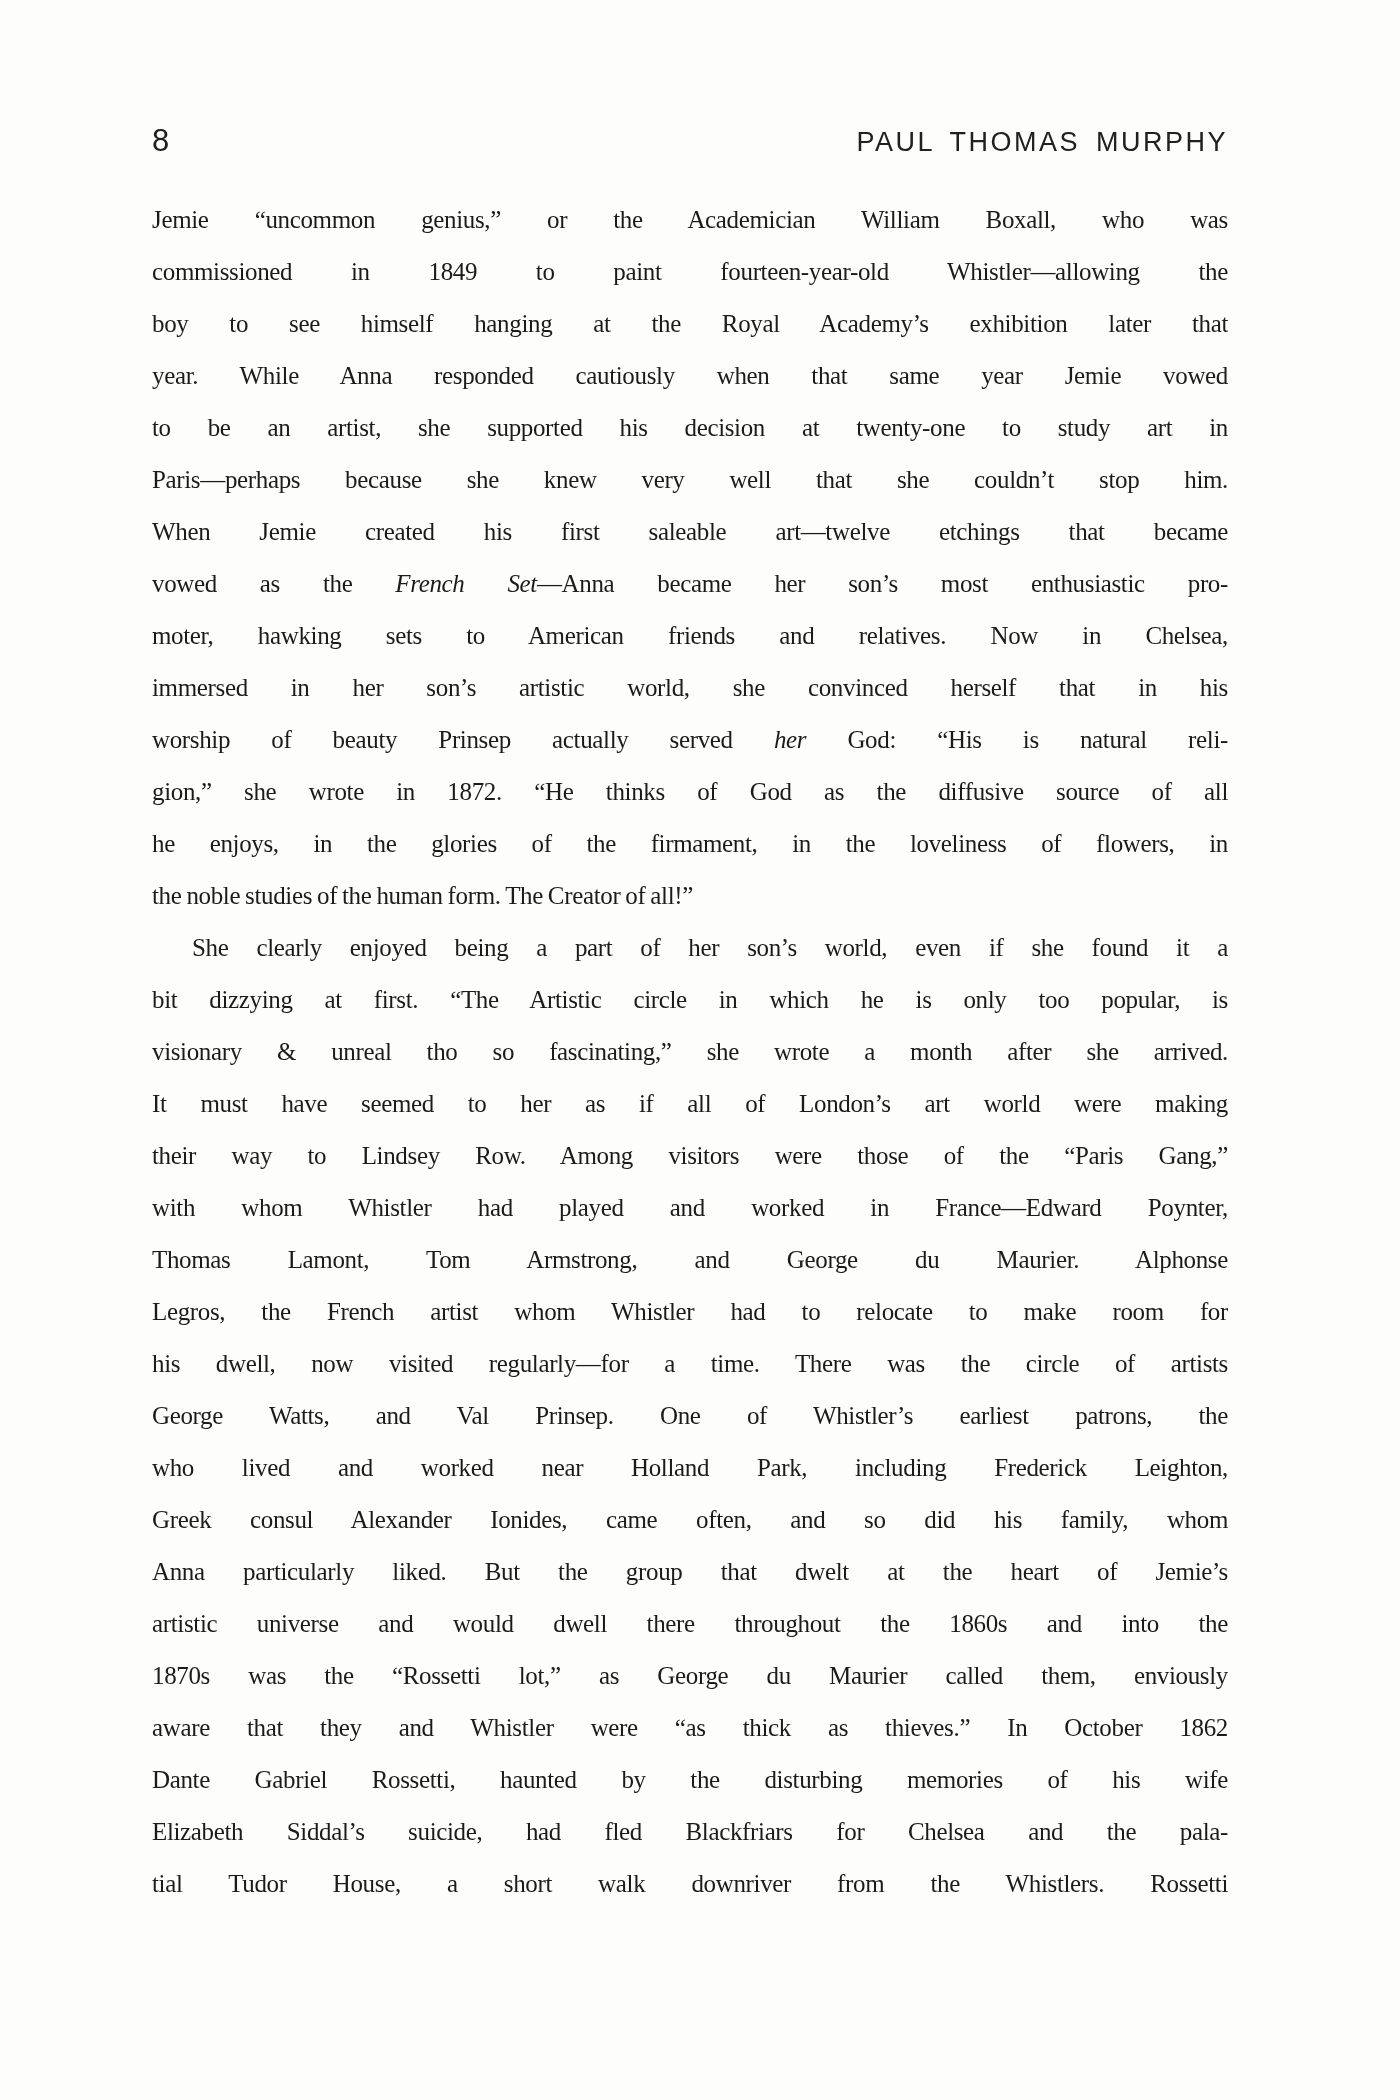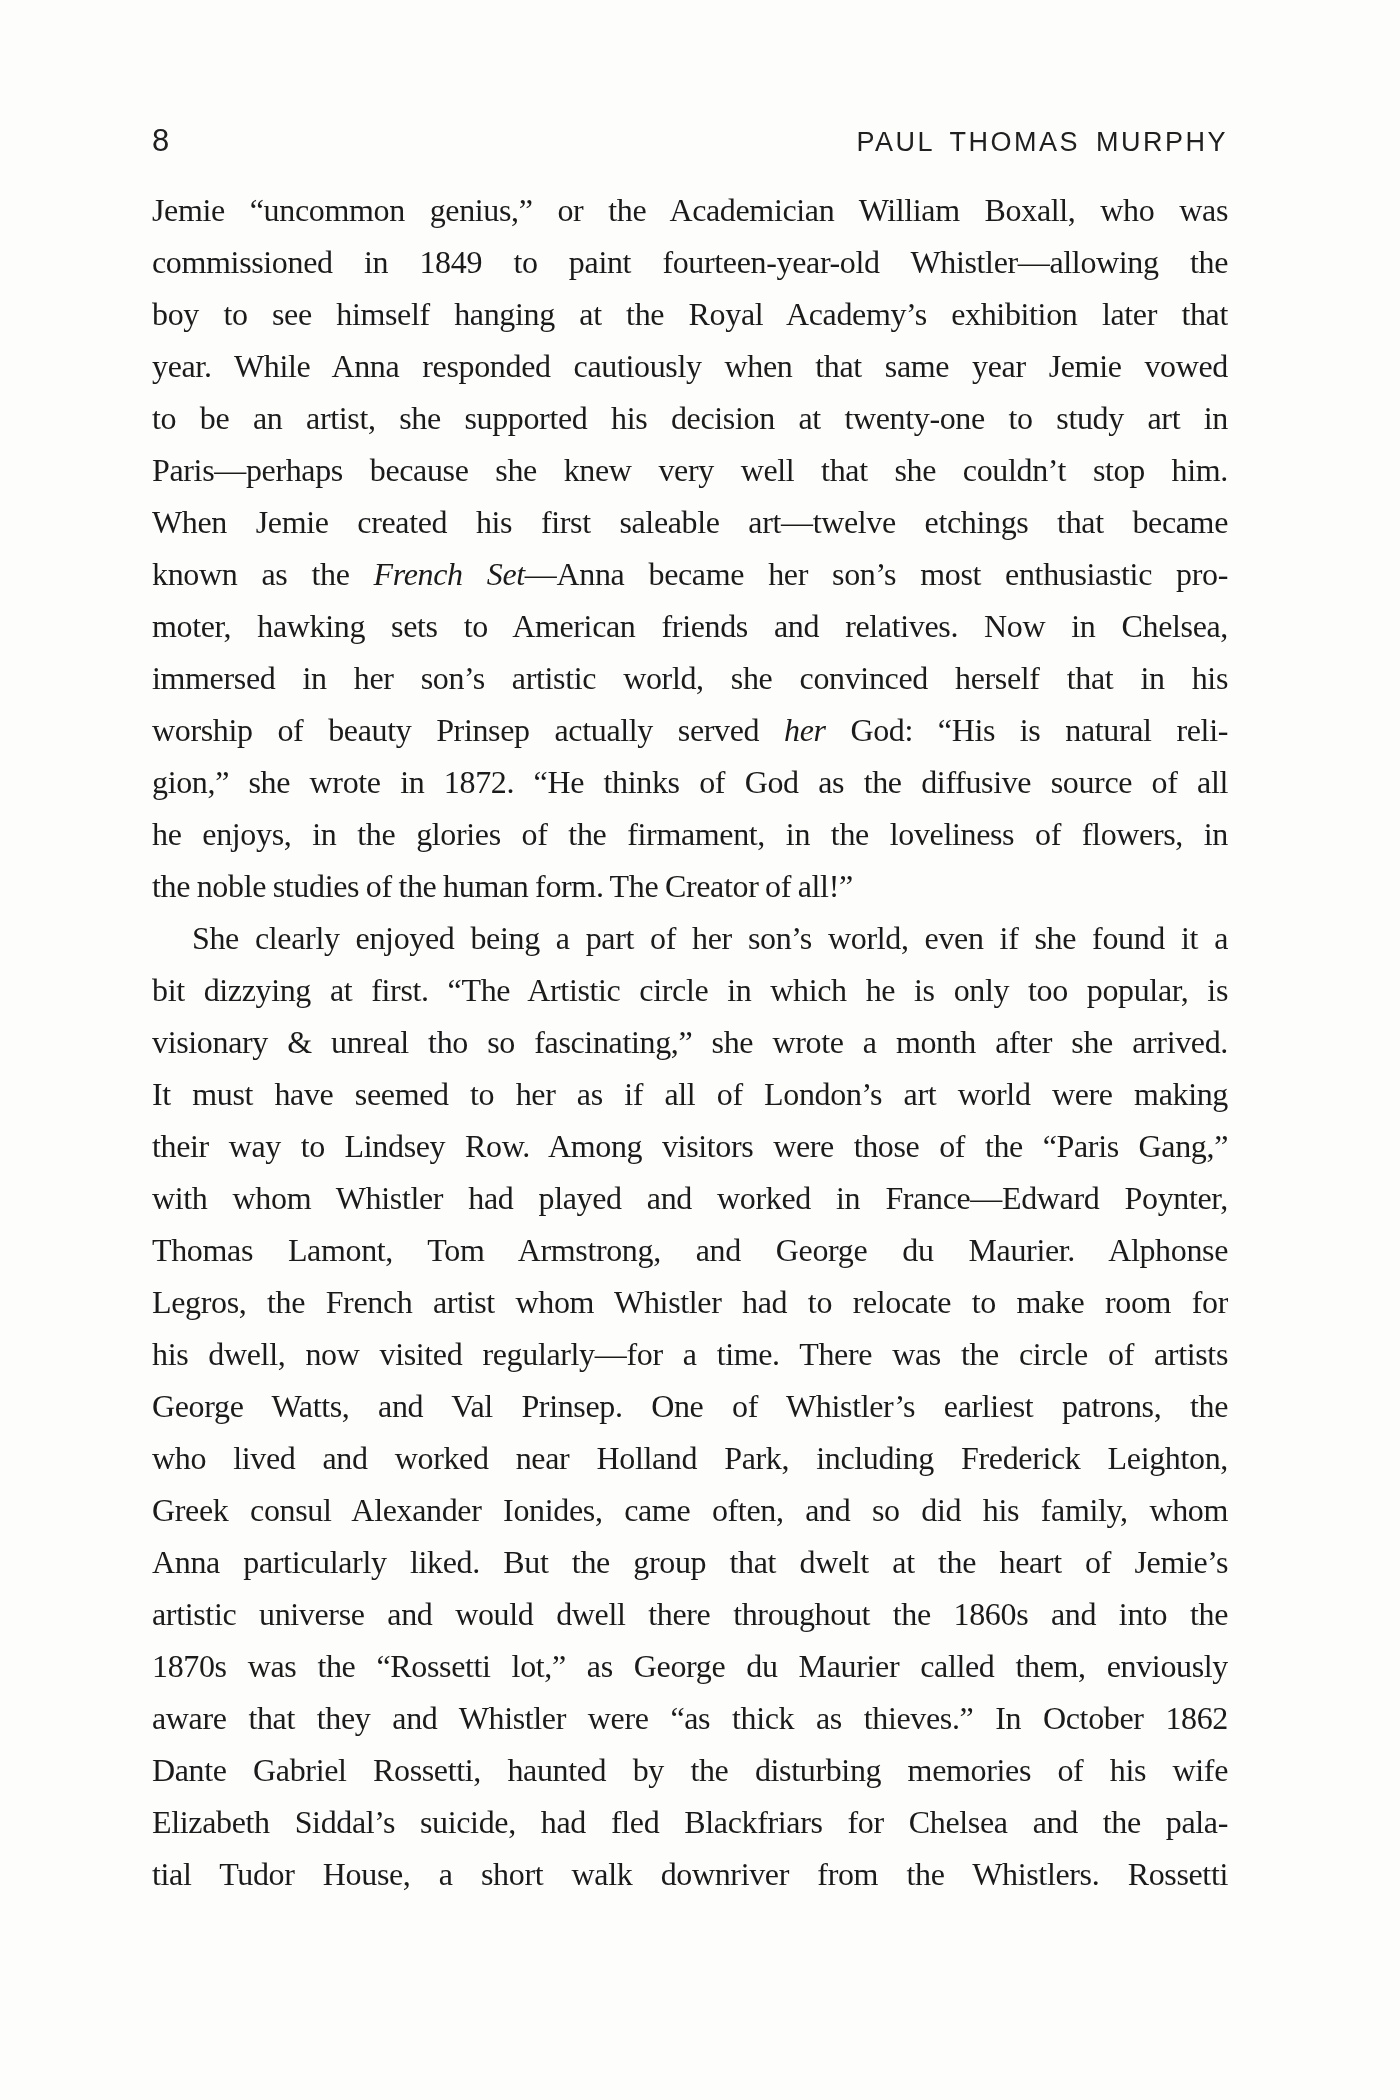--- a/index.html
+++ b/index.html
@@ -40,24 +40,24 @@
   .head-title {
     font-size: 27px;
     line-height: 32px;
     letter-spacing: 2.5px;
     word-spacing: 6px;
     font-weight: 400;
     margin-top: 14px;
   }
   .text-block {
     position: absolute;
-    top: 184px;
+    top: 194px;
     left: 152px;
     width: 1076px;
-    font-size: 32px;
+    font-size: 25px;
     line-height: 52px;
     color: #1b1b1b;
   }
   .line {
     height: 52px;
     overflow: hidden;
     text-align: justify;
     text-align-last: justify;
     word-spacing: -5px;
     letter-spacing: -0.35px;
@@ -85,21 +85,21 @@
   </div>
 
   <div class="text-block">
       <div class="line"><span>Jemie “uncommon genius,” or the Academician William Boxall, who was</span></div>
       <div class="line"><span>commissioned in 1849 to paint fourteen-year-old Whistler—allowing the</span></div>
       <div class="line"><span>boy to see himself hanging at the Royal Academy’s exhibition later that</span></div>
       <div class="line"><span>year. While Anna responded cautiously when that same year Jemie vowed</span></div>
       <div class="line"><span>to be an artist, she supported his decision at twenty-one to study art in</span></div>
       <div class="line"><span>Paris—perhaps because she knew very well that she couldn’t stop him.</span></div>
       <div class="line"><span>When Jemie created his first saleable art—twelve etchings that became</span></div>
-      <div class="line"><span>known as the </span><span class="it">French Set</span><span>—Anna became her son’s most enthusiastic pro-</span></div>
+      <div class="line"><span>vowed as the </span><span class="it">French Set</span><span>—Anna became her son’s most enthusiastic pro-</span></div>
       <div class="line"><span>moter, hawking sets to American friends and relatives. Now in Chelsea,</span></div>
       <div class="line"><span>immersed in her son’s artistic world, she convinced herself that in his</span></div>
       <div class="line"><span>worship of beauty Prinsep actually served </span><span class="it">her</span><span> God: “His is natural reli-</span></div>
       <div class="line"><span>gion,” she wrote in 1872. “He thinks of God as the diffusive source of all</span></div>
       <div class="line"><span>he enjoys, in the glories of the firmament, in the loveliness of flowers, in</span></div>
       <div class="line endline"><span>the noble studies of the human form. The Creator of all!”</span></div>
       <div class="line indent"><span>She clearly enjoyed being a part of her son’s world, even if she found it a</span></div>
       <div class="line"><span>bit dizzying at first. “The Artistic circle in which he is only too popular, is</span></div>
       <div class="line"><span>visionary &amp; unreal tho so fascinating,” she wrote a month after she arrived.</span></div>
       <div class="line"><span>It must have seemed to her as if all of London’s art world were making</span></div>

